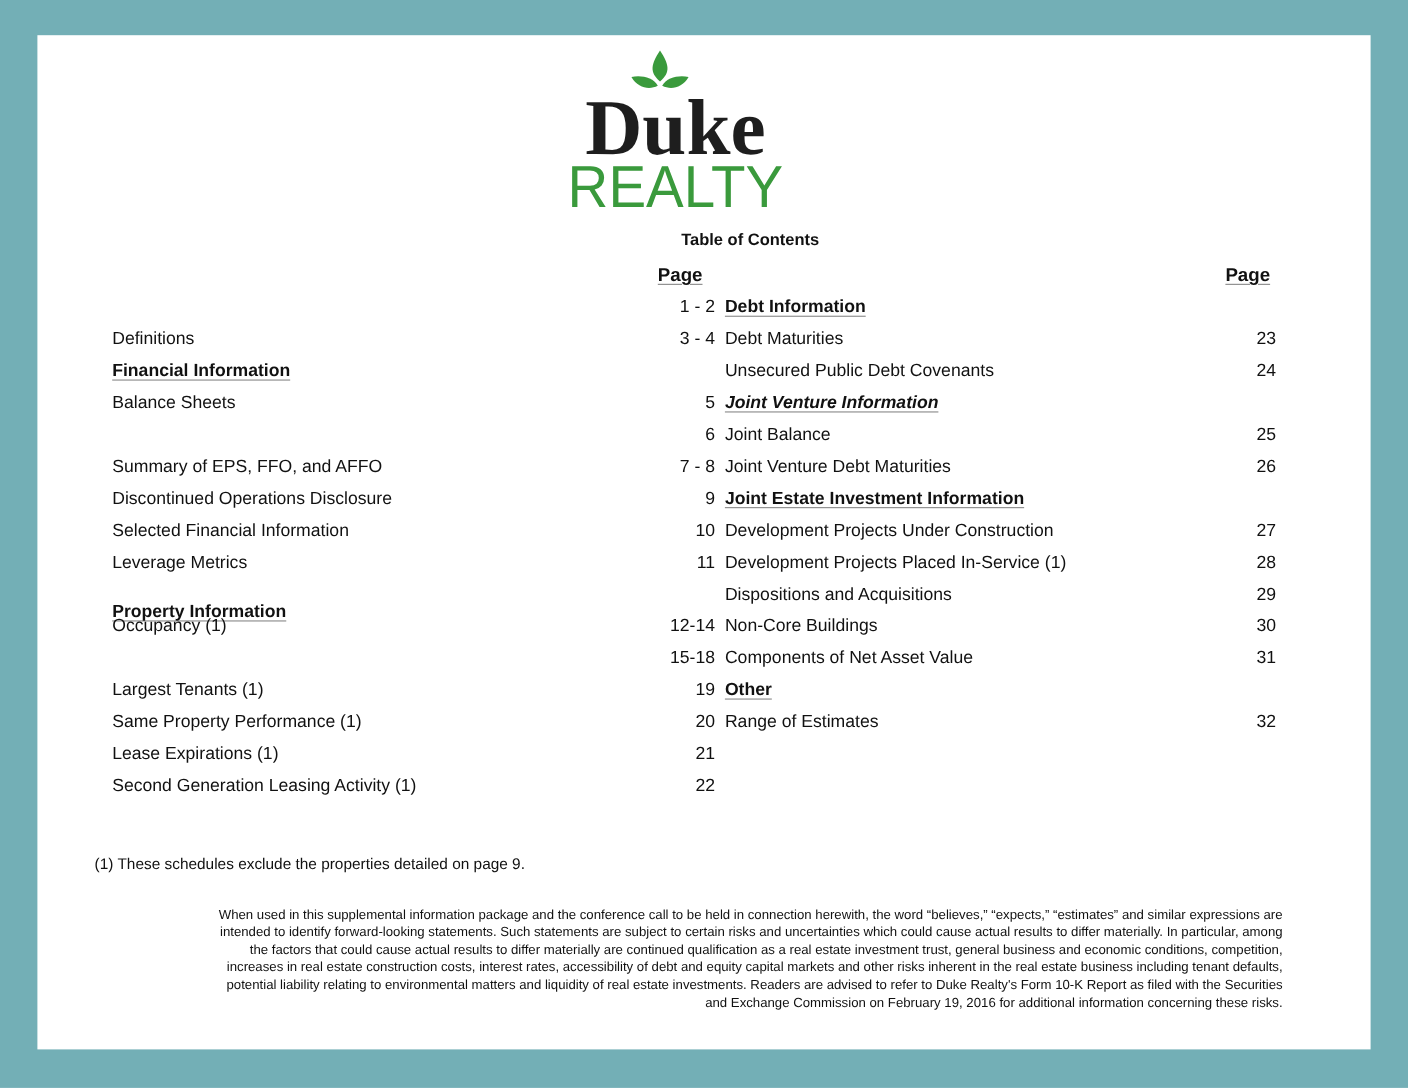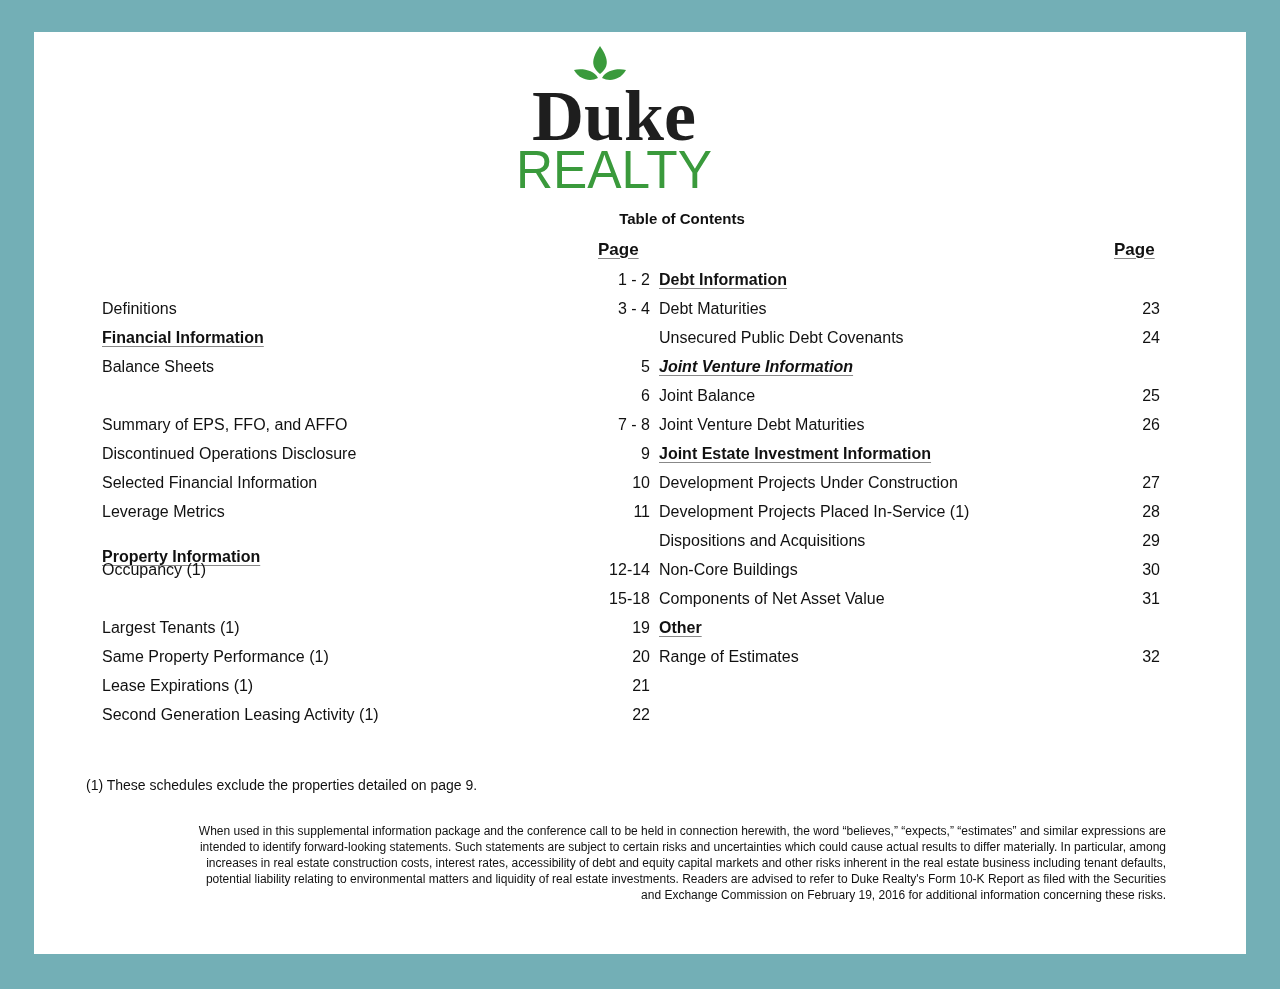--- a/index.html
+++ b/index.html
@@ -211,16 +211,17 @@
       <span class="label">Range of Estimates</span>
       <span class="page" style="left: 451px; width: 50px;">32</span>
     </div>
   </div>
 
 <div class="footnote">(1)  These schedules exclude the properties detailed on page 9.</div>
 
 <div class="disclaimer">
   <span>When used in this supplemental information package and the conference call to be held in connection herewith, the word “believes,” “expects,” “estimates” and similar expressions are</span>
   <span>intended to identify forward-looking statements.  Such statements are subject to certain risks and uncertainties which could cause actual results to differ materially.  In particular, among</span>
+  <span>the factors that could cause actual results to differ materially are continued qualification as a real estate investment trust, general business and economic conditions, competition,</span>
   <span>increases in real estate construction costs, interest rates, accessibility of debt and equity capital markets and other risks inherent in the real estate business including tenant defaults,</span>
   <span>potential liability relating to environmental matters and liquidity of real estate investments. Readers are advised to refer to Duke Realty's Form 10-K Report as filed with the Securities</span>
   <span>and Exchange Commission on February 19, 2016 for additional information concerning these risks.</span>
 </div>
 
 </body></html>

